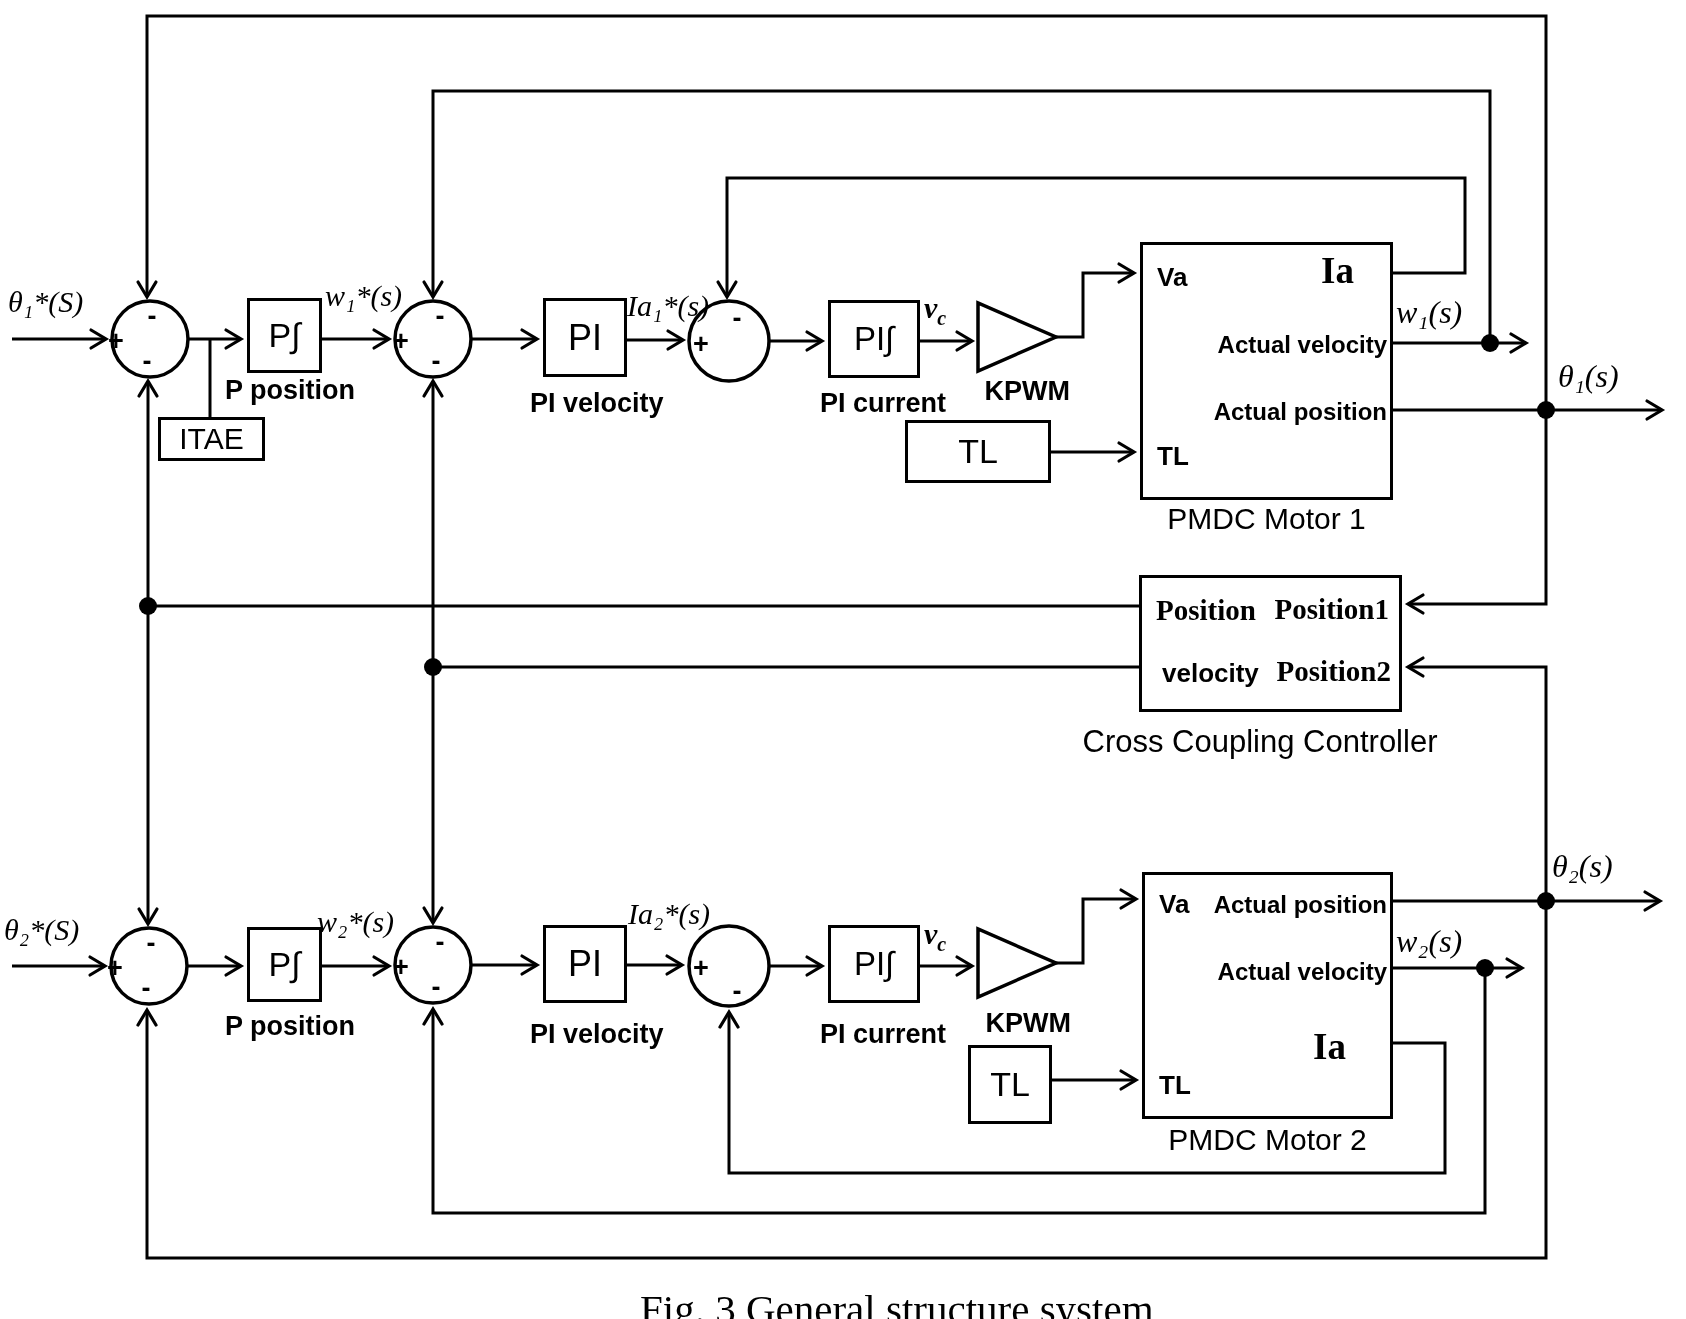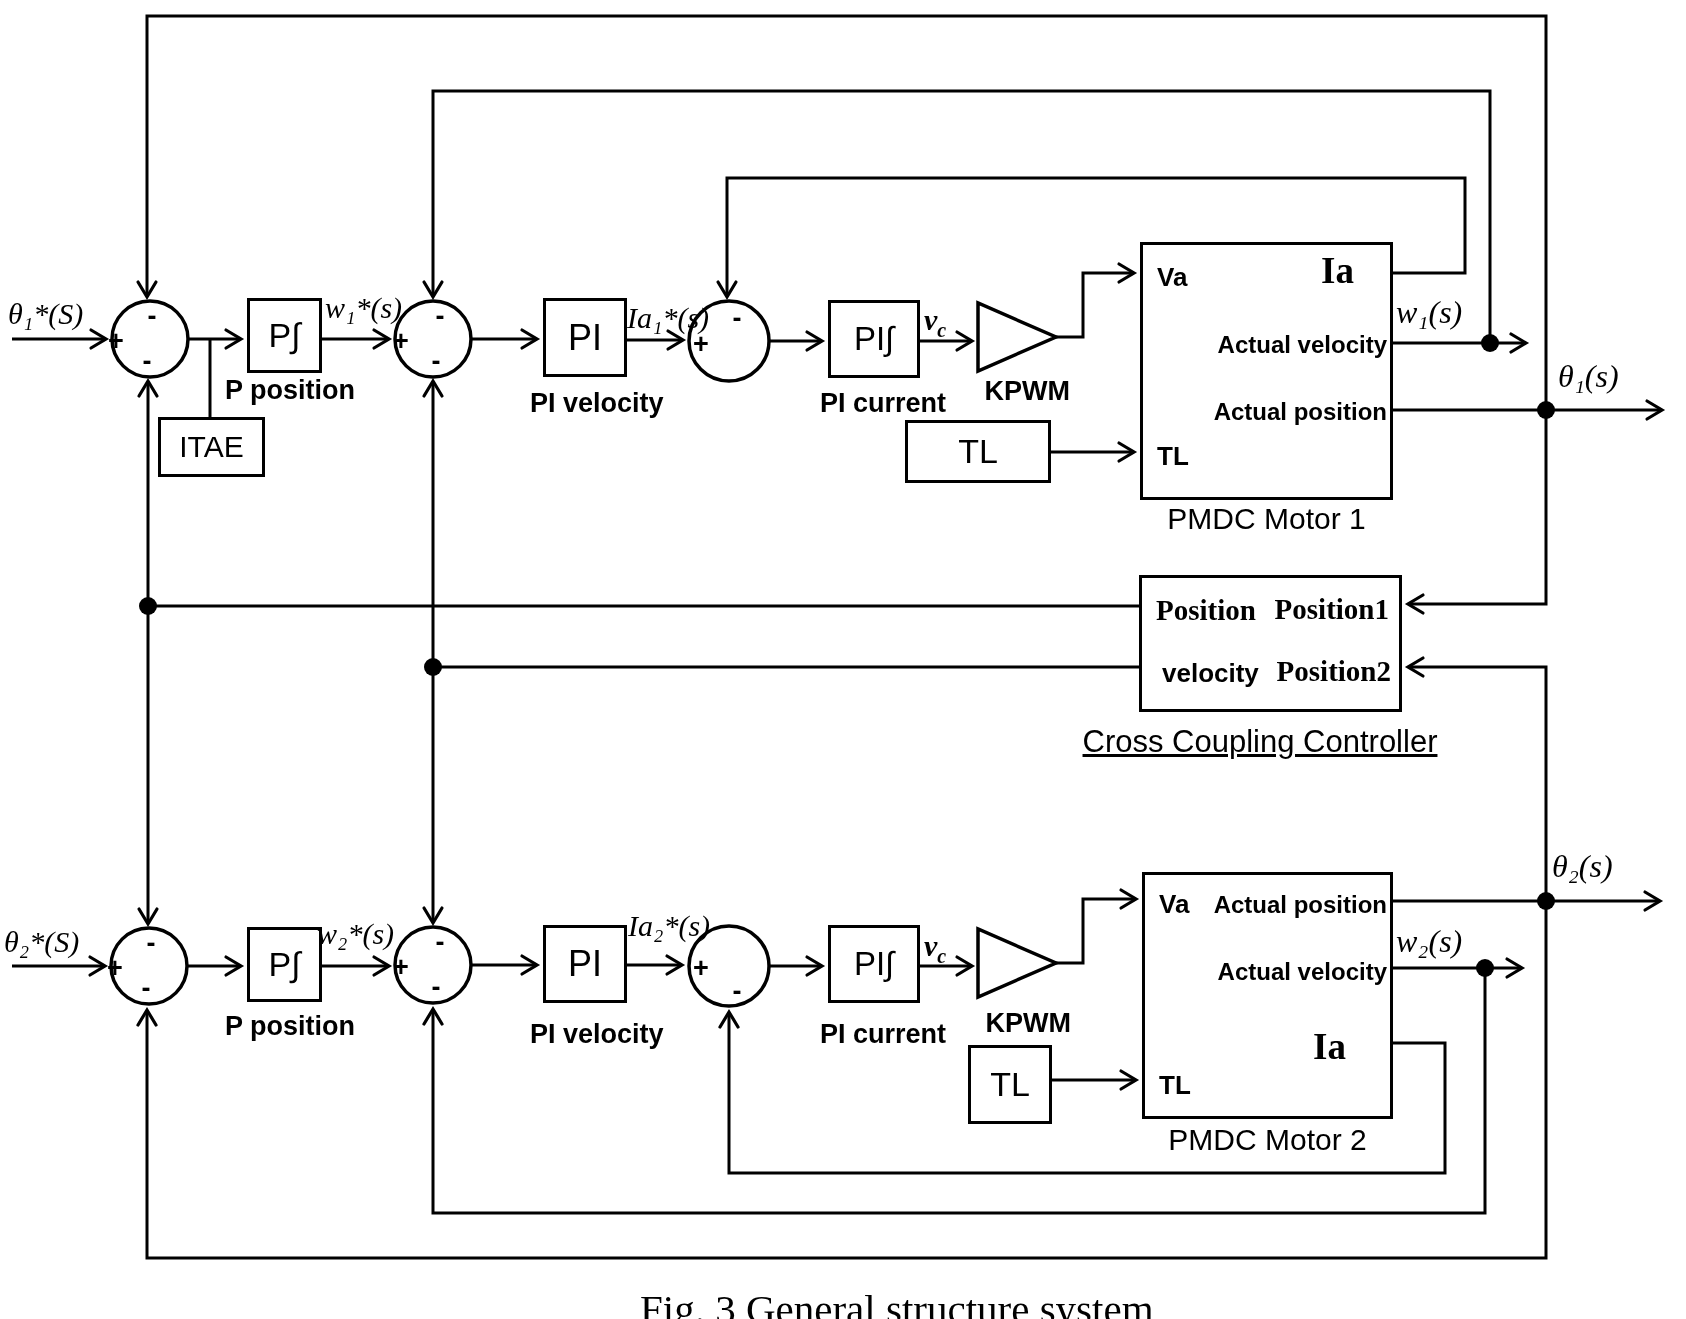--- a/index.html
+++ b/index.html
@@ -3,21 +3,21 @@
 <meta charset="utf-8">
 <style>
   html,body{margin:0;padding:0;background:#fff;}
   #stage{position:relative;width:1686px;height:1319px;background:#fff;overflow:hidden;
          font-family:"Liberation Sans",sans-serif;color:#000;}
   #wires{position:absolute;left:0;top:0;z-index:1;}
   .box{position:absolute;z-index:2;background:#fff;border:3px solid #000;
        display:flex;align-items:center;justify-content:center;box-sizing:border-box;}
   .box .bt{font-size:34px;}
   .lbl{position:absolute;z-index:3;white-space:nowrap;line-height:1.05;}
-  .math{font-family:"Liberation Serif",serif;font-style:italic;font-size:30px;margin-top:12px;}
+  .math{font-family:"Liberation Serif",serif;font-style:italic;font-size:30px;}
   .mathbig{font-family:"Liberation Serif",serif;font-style:italic;font-size:32px;}
   .bcap{font-weight:bold;font-size:27px;text-align:right;}
   .mcap{font-size:30px;text-align:center;}
   .sign{position:absolute;z-index:3;font-weight:bold;font-size:27px;
         transform:translate(-50%,-50%);line-height:1;}
   .inlbl{position:absolute;font-weight:bold;font-size:25px;white-space:nowrap;}
   .serif{font-family:"Liberation Serif",serif;font-weight:bold;}
   .caption{font-family:"Liberation Serif",serif;font-size:41px;}
   sub.vc{font-size:20px;}
 </style>
@@ -95,21 +95,21 @@
       <circle cx="148" cy="606" r="9"></circle>
       <circle cx="433" cy="667" r="9"></circle>
       <circle cx="1546" cy="901" r="9"></circle>
       <circle cx="1485" cy="968" r="9"></circle>
     </g>
   </svg>
 
   <div class="box" style="left:247px;top:298px;width:75px;height:75px;">
     <span class="bt">P∫</span>
   </div>
-  <div class="box" style="left:158px;top:417px;width:107px;height:60px;">
+  <div class="box" style="left:158px;top:417px;width:107px;height:44px;">
     <span style="font-size:30px;">ITAE</span>
   </div>
   <div class="box" style="left:543px;top:298px;width:84px;height:79px;">
     <span style="font-size:36px;">PI</span>
   </div>
   <div class="box" style="left:828px;top:300px;width:92px;height:78px;">
     <span style="font-size:33px;">PI∫</span>
   </div>
   <div class="box" style="left:905px;top:420px;width:146px;height:63px;">
     <span class="bt">TL</span>
@@ -121,21 +121,21 @@
     <span class="inlbl" style="right:3px;top:153px;font-size:24px;">Actual position</span>
     <span class="inlbl" style="left:14px;top:196px;font-size:26px;">TL</span>
   </div>
 
   <div class="box" style="left:1139px;top:575px;width:263px;height:137px;border-width:3.5px;padding-left:32px;">
     <span class="inlbl serif" style="left:14px;top:16px;font-size:29px;">Position</span>
     <span class="inlbl serif" style="right:10px;top:15px;font-size:29px;text-align:center;">Position1</span>
     <span class="inlbl" style="left:20px;top:80px;font-size:26px;">velocity</span>
     <span class="inlbl serif" style="right:8px;top:77px;font-size:29px;">Position2</span>
   </div>
-  <div class="lbl mcap" style="left:1060px;top:726px;width:400px;font-size:31px;text-decoration:underline;">Cross Coupling  Controller</div>
+  <div class="lbl mcap" style="left:1060px;top:726px;width:400px;font-size:31px;">Cross Coupling  Controller</div>
 
   <div class="box" style="left:247px;top:927px;width:75px;height:75px;">
     <span class="bt">P∫</span>
   </div>
   <div class="box" style="left:543px;top:925px;width:84px;height:78px;">
     <span style="font-size:36px;">PI</span>
   </div>
   <div class="box" style="left:828px;top:925px;width:92px;height:78px;">
     <span style="font-size:33px;">PI∫</span>
   </div>

